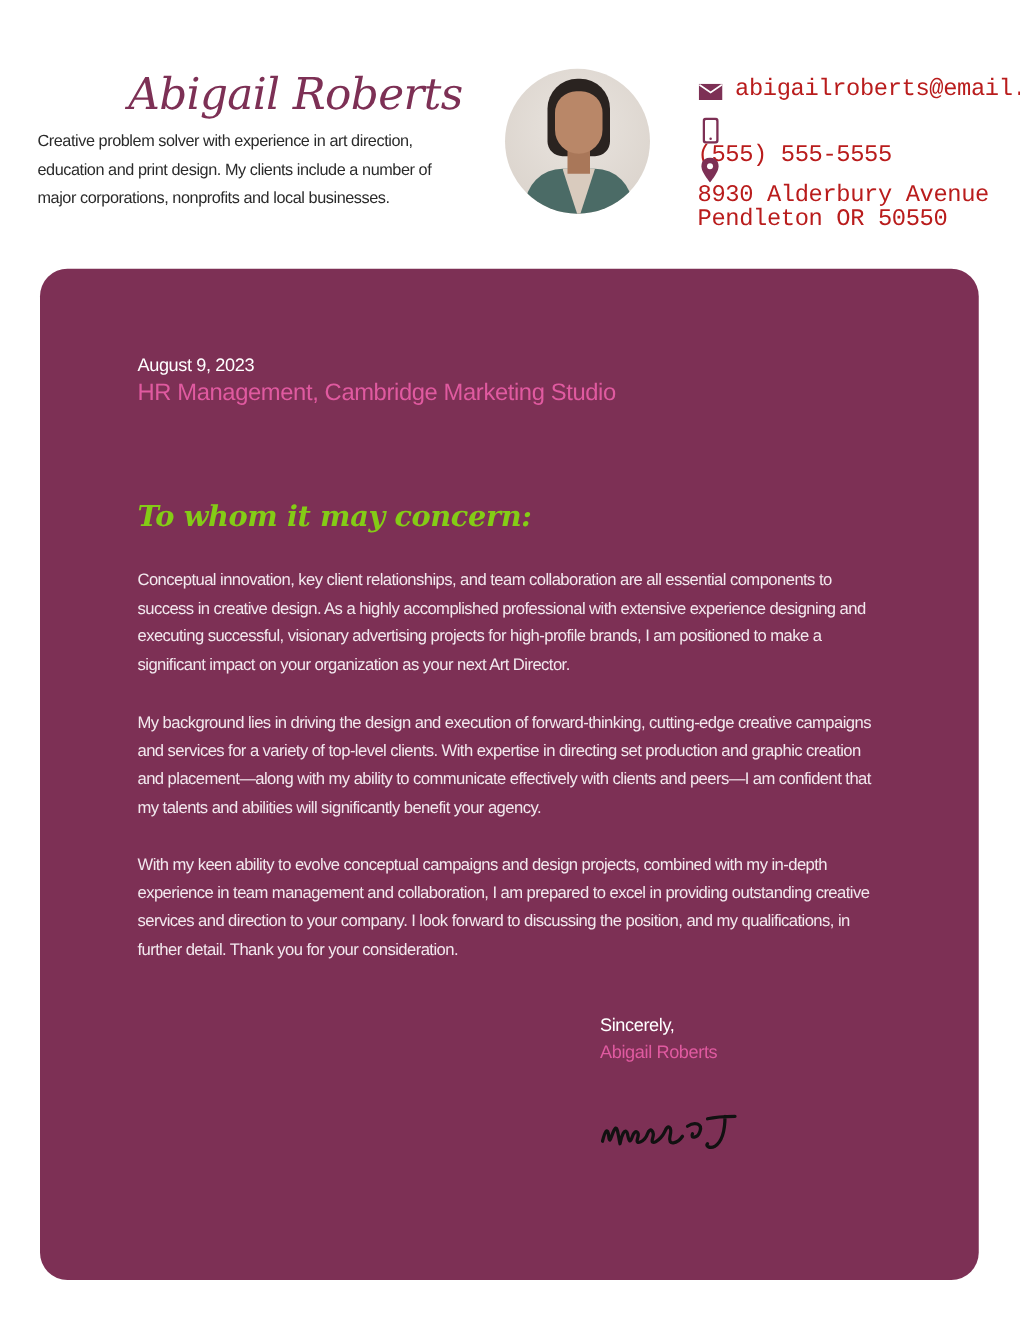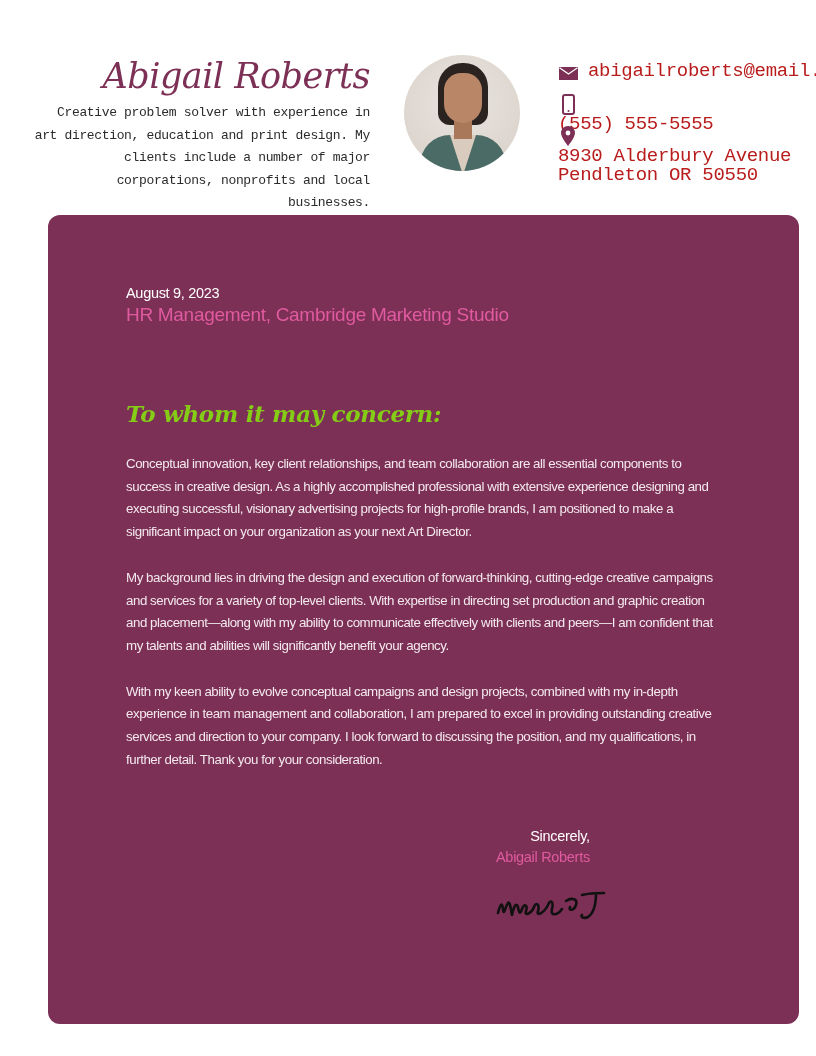--- a/index.html
+++ b/index.html
@@ -7,23 +7,22 @@
     body { position: relative; font-family: "Liberation Sans", sans-serif; color: #222; }
 
     .header { position: absolute; left: 0; top: 0; width: 816px; height: 200px; }
     .name {
       position: absolute; right: 446px; top: 56px;
       font-family: "DejaVu Serif", serif; font-style: italic;
       font-size: 35px; color: #7d3055; letter-spacing: -0.5px; white-space: nowrap;
     }
     .summary {
       position: absolute; right: 446px; top: 102px; width: 340px;
-      text-align: right; font-size: 13px; line-height: 22.5px; color: #2b2b2b;
+      text-align: left; font-size: 13px; line-height: 22.5px; color: #2b2b2b;
       letter-spacing: -0.35px;
-      font-family: Liberation Mono, monospace;
     }
     .photo {
       position: absolute; left: 404px; top: 55px; width: 116px; height: 116px;
       border-radius: 50%; overflow: hidden;
       background: radial-gradient(circle at 50% 40%, #e9e4df 0%, #ddd6cf 70%, #d4ccc4 100%);
     }
     .photo .hair { position: absolute; left: 34px; top: 8px; width: 50px; height: 62px; border-radius: 24px 24px 12px 12px; background: #2a2320; }
     .photo .face { position: absolute; left: 40px; top: 18px; width: 38px; height: 50px; border-radius: 18px 18px 20px 20px; background: #b98768; }
     .photo .neck { position: absolute; left: 50px; top: 62px; width: 18px; height: 22px; background: #a97759; }
     .photo .jacket { position: absolute; left: 16px; top: 80px; width: 86px; height: 50px; border-radius: 30px 30px 0 0; background: #4b6b66; }
@@ -32,36 +31,36 @@
     .contacts { position: absolute; left: 558px; top: 60px; }
     .contact-row { position: absolute; left: 0; display: flex; align-items: flex-start; white-space: nowrap; }
     .contact-row .icon { width: 20px; height: 22px; display: flex; align-items: center; justify-content: center; margin-right: 10px; }
     .contact-row .text { font-size: 19px; line-height: 19px; color: #b91c1c; letter-spacing: -0.3px; font-family: Liberation Mono, monospace; }
     .row-email { top: 2px; }
     .row-phone { top: 33px; flex-direction: column; }
     .row-addr  { top: 65px; flex-direction: column; }
 
     .panel {
       position: absolute; left: 32px; top: 215px; width: 751px; height: 809px;
-      background: #7d3055; border-radius: 12px; margin-left: 16px;
+      background: #7d3055; border-radius: 22px;
     }
     .inner { position: absolute; left: 78px; top: 68px; width: 600px; }
     .date { font-size: 14.5px; line-height: 21px; color: #ffffff; letter-spacing: -0.3px; }
     .recipient { font-size: 19px; line-height: 21px; color: #e05aa0; letter-spacing: -0.3px; }
     .greeting {
       position: absolute; left: 78px; top: 185px;
       font-family: "DejaVu Serif", serif; font-style: italic; font-weight: bold;
       font-size: 23px; color: #84cc16; letter-spacing: -0.3px; white-space: nowrap;
     }
     .body-text { position: absolute; left: 78px; top: 238px; width: 600px; }
     .para {
       font-size: 13.3px; line-height: 22.7px; color: #f2e8ee; letter-spacing: -0.45px;
       margin-bottom: 23px;
     }
-    .closing { position: absolute; left: 448px; top: 611px; text-align: right; }
+    .closing { position: absolute; left: 448px; top: 596px; }
     .sincerely { font-size: 14.5px; line-height: 21px; color: #ffffff; letter-spacing: -0.3px; }
     .signer { font-size: 14.5px; line-height: 21px; color: #e05aa0; letter-spacing: -0.3px; }
     .signature { position: absolute; left: 448px; top: 672px; width: 112px; height: 36px; }
   </style>
 </head>
 <body>
 
 <div class="header">
   <div class="name">Abigail Roberts</div>
   <div class="summary">Creative problem solver with experience in art direction, education and print design. My clients include a number of major corporations, nonprofits and local businesses.</div>

